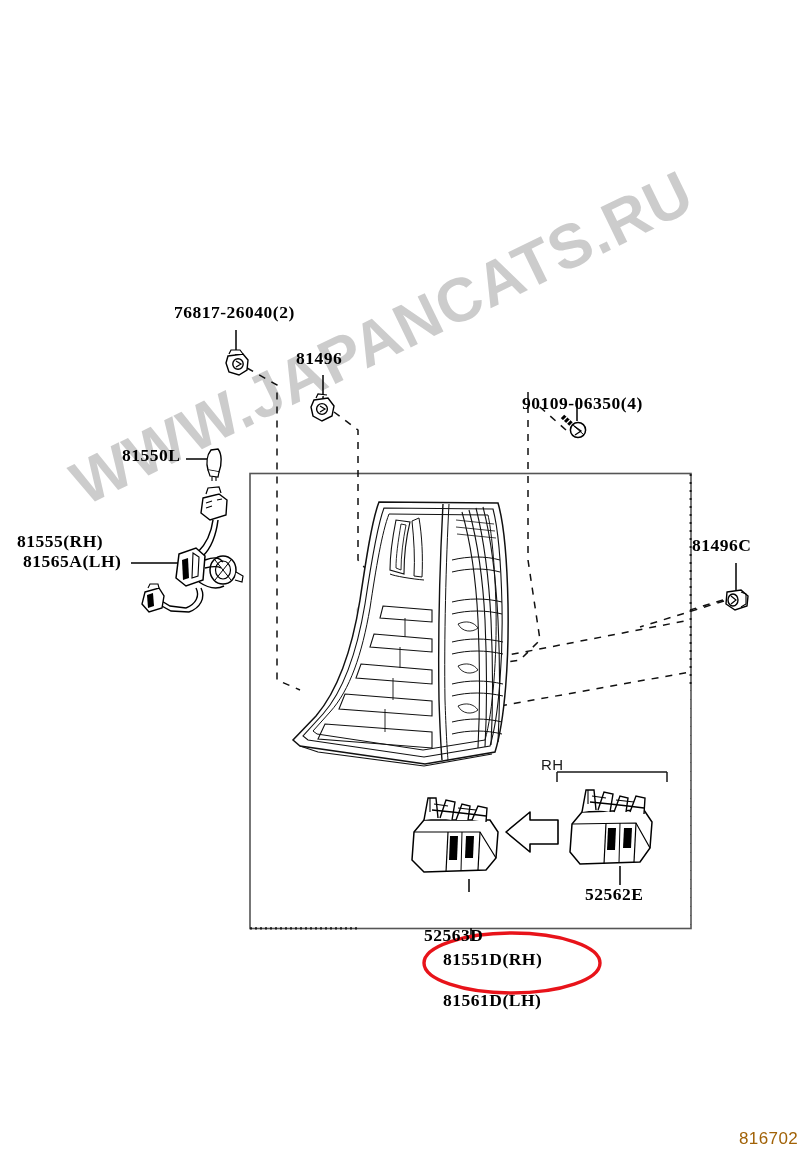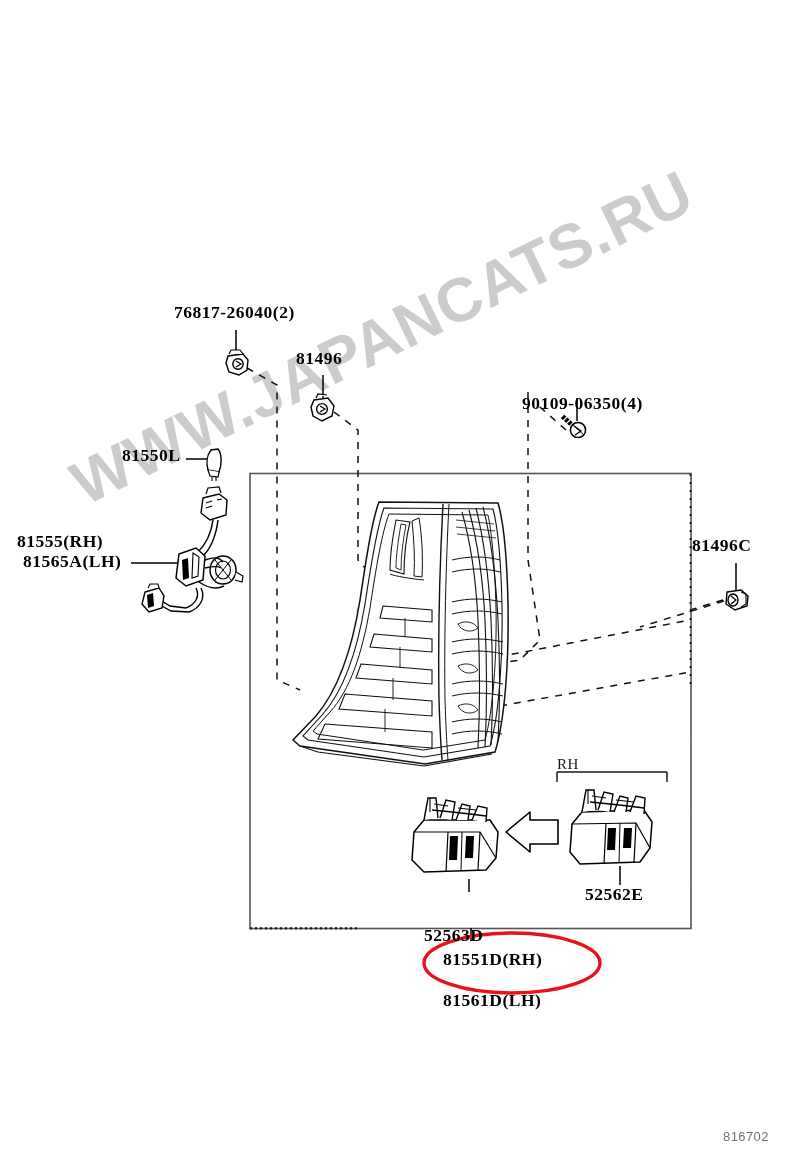--- a/index.html
+++ b/index.html
@@ -35,23 +35,24 @@
     position: absolute;
     font-family: "Liberation Sans", sans-serif;
     font-weight: normal;
     font-size: 15px;
     color: #1a1a1a;
     letter-spacing: 0.5px;
   }
   .figcode {
     position: absolute;
     font-family: "Liberation Sans", sans-serif;
-    font-size: 13px;
-    color: #737373;
+    font-size: 17px;
+    color: #a16207;
     letter-spacing: 0.4px;
+    margin-left: 16px;
   }
   
   .wm-main {
     position: absolute;
     left: 60px;
     top: 455px;
     font-family: "Liberation Sans", sans-serif;
     font-weight: bold;
     font-size: 62px;
     color: rgba(120,120,120,0.38);
@@ -343,21 +344,21 @@
 
   <div class="plabel" style="left:522px; top:393px;">90109-06350(4)</div>
 
   <div class="plabel" style="left:122px; top:445px;">81550L</div>
 
   <div class="plabel" style="left:17px; top:531px;text-align:right;">81555(RH)</div>
   <div class="plabel" style="left:23px; top:551px;">81565A(LH)</div>
 
   <div class="plabel" style="left:692px; top:535px;">81496C</div>
 
-  <div class="rh-mark" style="left:557px; top:756px;font-family:Liberation Serif, serif;">RH</div>
+  <div class="rh-mark" style="left:541px; top:756px;">RH</div>
 
   <div class="plabel" style="left:424px; top:925px;">52563D</div>
 
   <div class="plabel" style="left:585px; top:884px;">52562E</div>
 
   <div class="plabel" style="left:443px; top:941px;margin-top:8px;">81551D(RH)</div>
   <div class="plabel" style="left:443px; top:990px;">81561D(LH)</div>
 
   <div class="figcode" style="left:723px; top:1129px;">816702</div>
 

